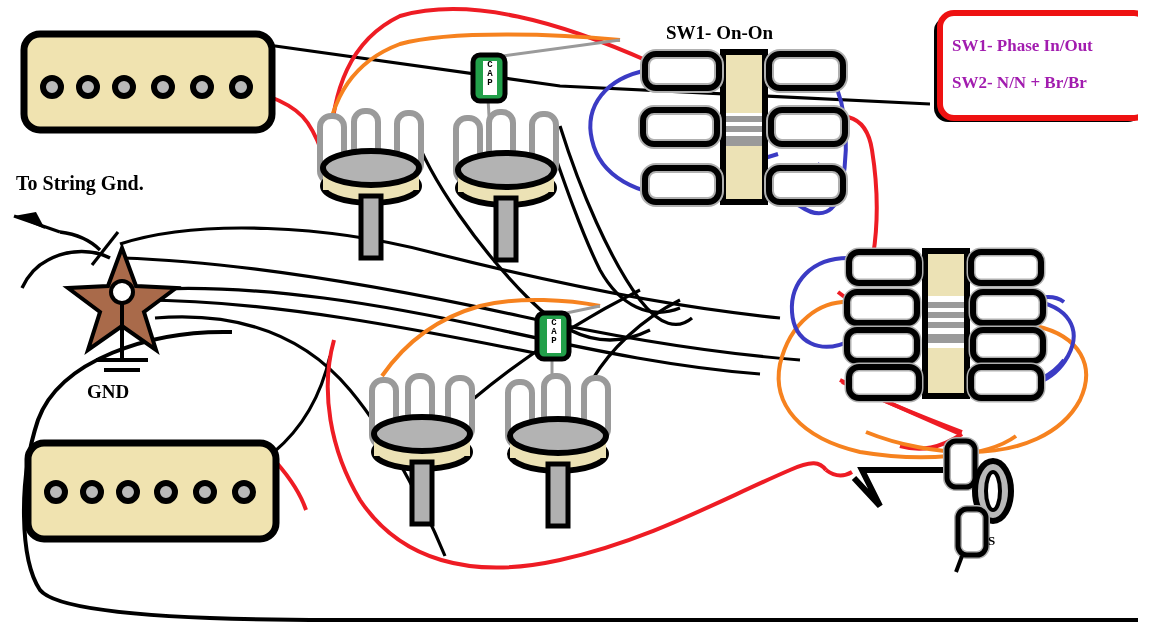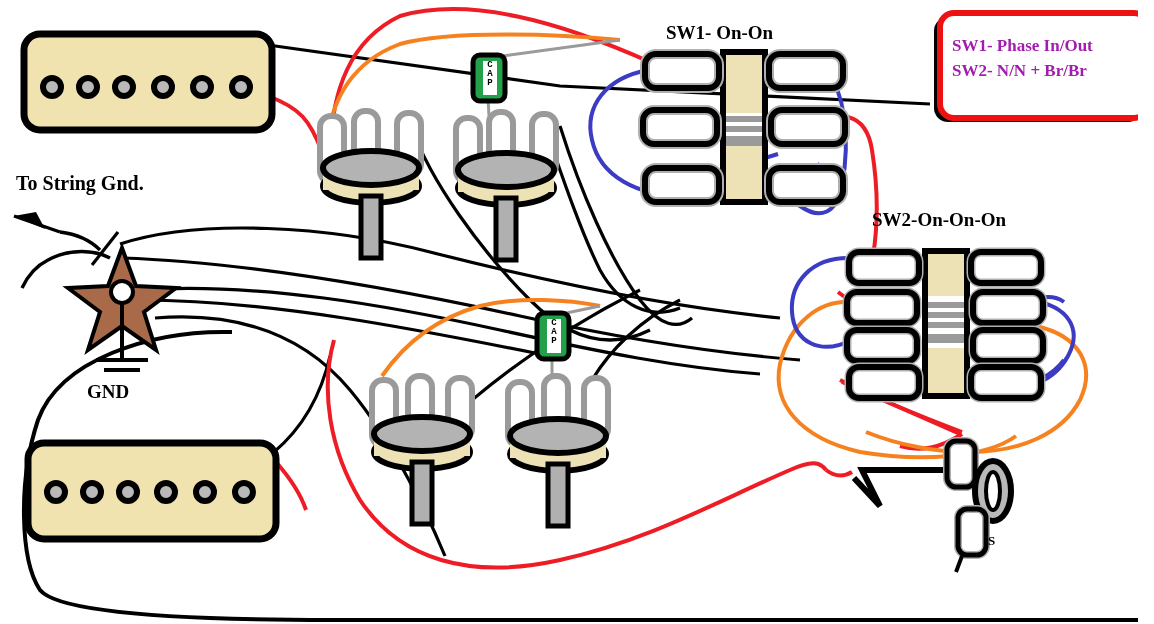--- a/index.html
+++ b/index.html
@@ -8,21 +8,21 @@
   #stage svg{position:absolute;left:0;top:0;}
   .lbl{position:absolute;white-space:nowrap;font-family:"Liberation Serif", serif;font-weight:bold;color:#000;}
   #sw1-label{left:666px;top:22px;font-size:19px;}
   #sw2-label{left:872px;top:209px;font-size:19px;}
   #stringgnd-label{left:16px;top:172px;font-size:20px;}
   #gnd-label{left:87px;top:381px;font-size:19px;}
   #jack-s-label{left:988px;top:533px;font-size:13px;}
   .legend-line{position:absolute;white-space:nowrap;font-family:"Liberation Serif", serif;
                font-weight:bold;font-size:17px;color:#a21caf;}
   #legend-l1{left:952px;top:36px;}
-  #legend-l2{left:952px;top:61px;}
+  #legend-l2{left:952px;top:73px;}
   .caplabel{position:absolute;width:14px;text-align:center;font-family:"Liberation Mono", monospace;
             font-size:9px;font-weight:bold;color:#000;line-height:9px;letter-spacing:0;}
 </style>
 </head>
 <body>
 
 <div id="stage">
 
   <svg width="1154" height="624" viewBox="0 0 1154 624">
 
@@ -289,21 +289,20 @@
     </g>
 
     <g>
       <rect x="934" y="17" width="208" height="105" rx="14" ry="14" fill="#000000"></rect>
       <rect x="940" y="13" width="208" height="105" rx="14" ry="14" fill="#ffffff" stroke="#ee1111" stroke-width="6"></rect>
     </g>
 
   </svg>
 
   <div class="lbl" id="sw1-label">SW1- On-On</div>
-  <div class="lbl" id="sw2-label">SW2-On-On-On</div>
   <div class="lbl" id="stringgnd-label">To String Gnd.</div>
   <div class="lbl" id="gnd-label">GND</div>
   <div class="lbl" id="jack-s-label">S</div>
 
   <div class="legend-line" id="legend-l1">SW1- Phase In/Out</div>
   <div class="legend-line" id="legend-l2">SW2- N/N + Br/Br</div>
 
   <div class="caplabel" style="left:483px;top:61px;"><span>C</span><br><span>A</span><br><span>P</span></div>
   <div class="caplabel" style="left:547px;top:319px;"><span>C</span><br><span>A</span><br><span>P</span></div>
 

